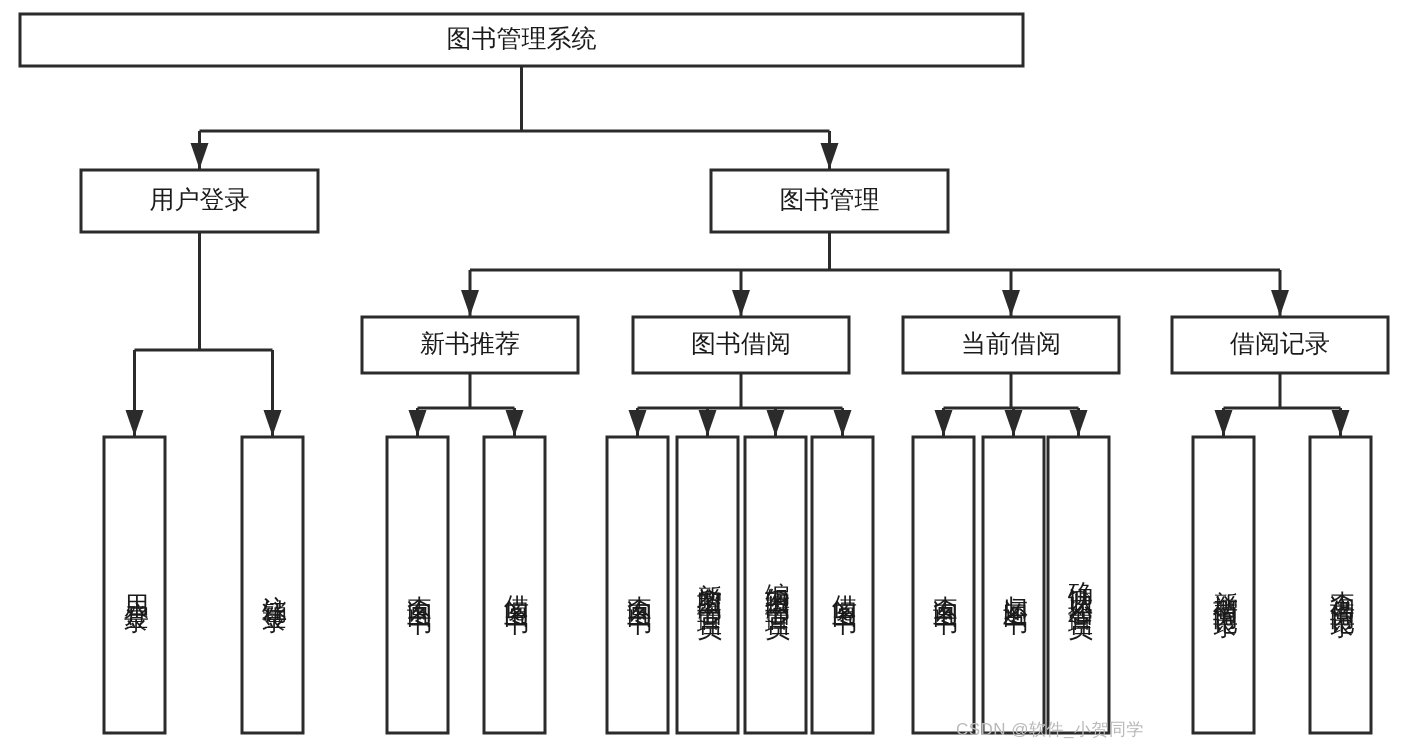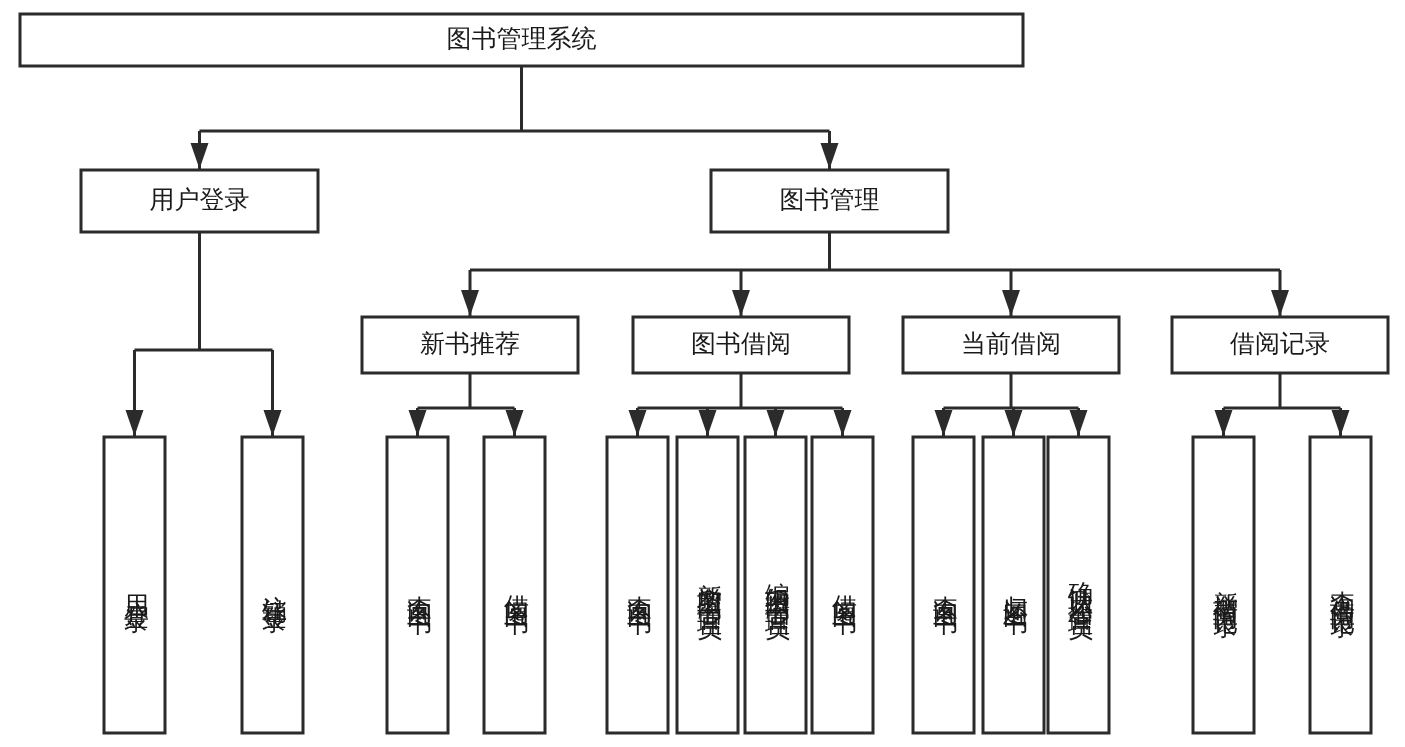--- a/index.html
+++ b/index.html
@@ -246,13 +246,14 @@
         <g>
           <rect x="1193" y="437" width="61" height="296" class="leaf-rect"></rect>
           <text x="1223.5" y="585" class="leaf-label">新增借阅记录</text>
         </g>
         <g>
           <rect x="1310" y="437" width="61" height="296" class="leaf-rect"></rect>
           <text x="1340.5" y="585" class="leaf-label">查询借阅记录</text>
         </g>
       </g>
   </svg>
+  <div class="watermark-text">CSDN @软件_小贺同学</div>
 </div>
 
 </body></html>

